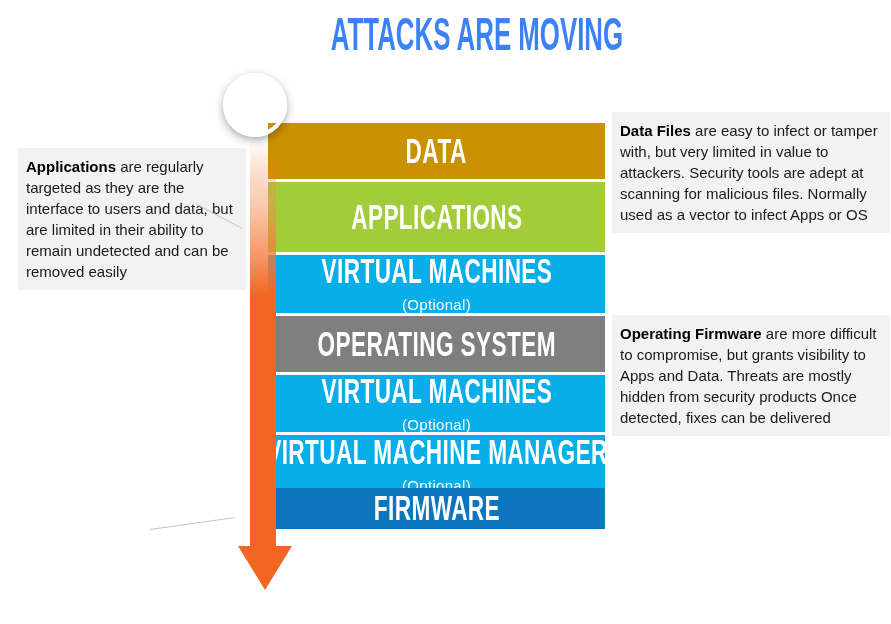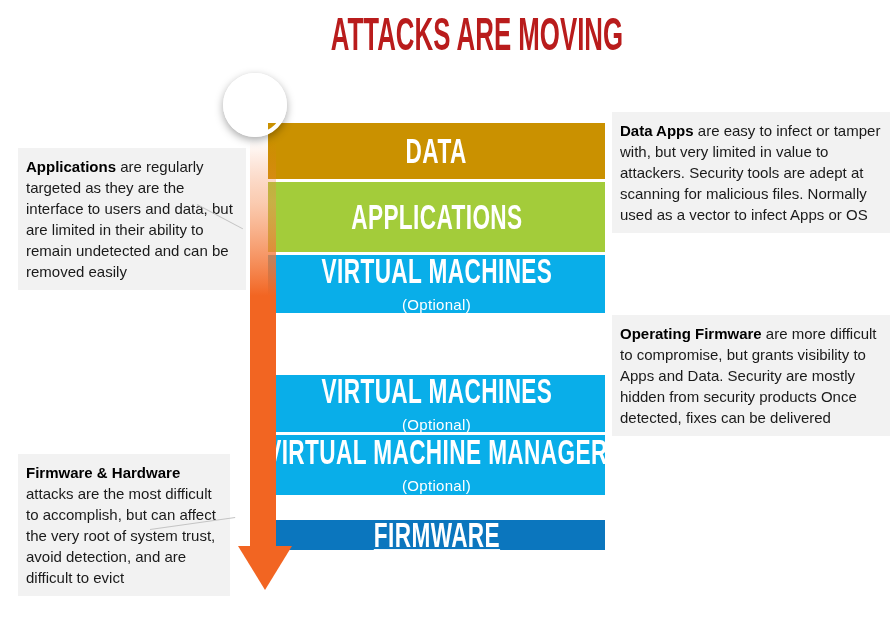--- a/index.html
+++ b/index.html
@@ -37,21 +37,21 @@
     display:inline-block;font-weight:bold;font-size:29px;white-space:nowrap;
     transform:scale(0.78,1.18);transform-origin:center center;letter-spacing:0.5px;
   }
   .layer-sublabel{font-size:15px;font-weight:normal;margin-top:8px;letter-spacing:0.3px;}
   .layer-1{top:123px;height:56px;}
   .layer-2{top:182px;height:70px;}
   .layer-3{top:255px;height:58px;}
   .layer-4{top:316px;height:56px;}
   .layer-5{top:375px;height:57px;}
   .layer-6{top:435px;height:60px;}
-  .layer-7{top:520px;height:30px;text-decoration:underline;}
+  .layer-7{top:488px;height:41px;}
   .layer-8{top:542px;height:63px;}
   
   .note{
     position:absolute;background:#f2f2f2;color:#1a1a1a;font-size:15px;line-height:21px;
     padding:8px 8px;z-index:2;
   }
   .note b{color:#000000;}
   .note-left-top{left:18px;top:148px;width:212px;}
   .note-left-bottom{left:18px;top:454px;width:196px;}
   .note-right-top{left:612px;top:112px;width:262px;}
@@ -59,21 +59,21 @@
   
   .leader{position:absolute;height:1px;background:#c4c4c4;z-index:3;transform-origin:left center;}
   .leader-1{left:197px;top:204px;width:52px;transform:rotate(28deg);}
   .leader-2{left:150px;top:529px;width:86px;transform:rotate(-8deg);}
 </style>
 </head>
 <body>
 
 <div class="canvas">
 
-  <div class="title" style="color: #b91c1c;">
+  <div class="title" style="color: #3b82f6;">
     <span class="title-line"><span>ATTACKS ARE MOVING</span></span>
   </div>
 
   <div class="badge">
     <span class="glyph">☣</span>
   </div>
 
   <svg class="arrow" width="58" height="450" viewBox="0 0 58 450">
     <defs>
       <linearGradient id="shaftGrad" x1="0" y1="0" x2="0" y2="1">
@@ -90,41 +90,41 @@
   <div class="layer layer-1" style="background-color: rgb(202, 145, 0);">
     <span class="layer-label">DATA</span>
   </div>
   <div class="layer layer-2" style="background-color: rgb(163, 204, 58);">
     <span class="layer-label">APPLICATIONS</span>
   </div>
   <div class="layer layer-3" style="background-color: rgb(9, 174, 233);">
     <span class="layer-label">VIRTUAL MACHINES</span>
     <span class="layer-sublabel">(Optional)</span>
   </div>
+  <div class="layer layer-4" style="background-color: rgb(127, 127, 127);">
+    <span class="layer-label">OPERATING SYSTEM</span>
+  </div>
   <div class="layer layer-5" style="background-color: rgb(9, 174, 233);">
     <span class="layer-label">VIRTUAL MACHINES</span>
     <span class="layer-sublabel">(Optional)</span>
   </div>
   <div class="layer layer-6" style="background-color: rgb(9, 174, 233);">
     <span class="layer-label">VIRTUAL MACHINE MANAGER</span>
     <span class="layer-sublabel">(Optional)</span>
   </div>
   <div class="layer layer-7" style="background-color: rgb(11, 118, 190);">
     <span class="layer-label">FIRMWARE</span>
   </div>
 
   <div class="note note-left-top">
     <b>Applications</b><span> are regularly targeted as they are the interface to users and data, but are limited in their ability to remain undetected and can be removed easily</span>
   </div>
-  <div class="note note-left-bottom">
-    <b>Firmware &amp; Hardware</b><span> attacks are the most difficult to accomplish, but can affect the very root of system trust, avoid detection, and are difficult to evict</span>
-  </div>
   <div class="note note-right-top">
-    <b>Data Apps</b><span> are easy to infect or tamper with, but very limited in value to attackers.  Security tools are adept at scanning for malicious files.  Normally used as a vector to infect Apps or OS</span>
+    <b>Data Files</b><span> are easy to infect or tamper with, but very limited in value to attackers.  Security tools are adept at scanning for malicious files.  Normally used as a vector to infect Apps or OS</span>
   </div>
   <div class="note note-right-bottom">
-    <b>Operating Firmware</b><span> are more difficult to compromise, but grants visibility to Apps and Data. Security are mostly hidden from security products  Once detected, fixes can be delivered</span>
+    <b>Operating Firmware</b><span> are more difficult to compromise, but grants visibility to Apps and Data. Threats are mostly hidden from security products  Once detected, fixes can be delivered</span>
   </div>
 
   <div class="leader leader-1"></div>
   <div class="leader leader-2"></div>
 
 </div>
 
 </body></html>

